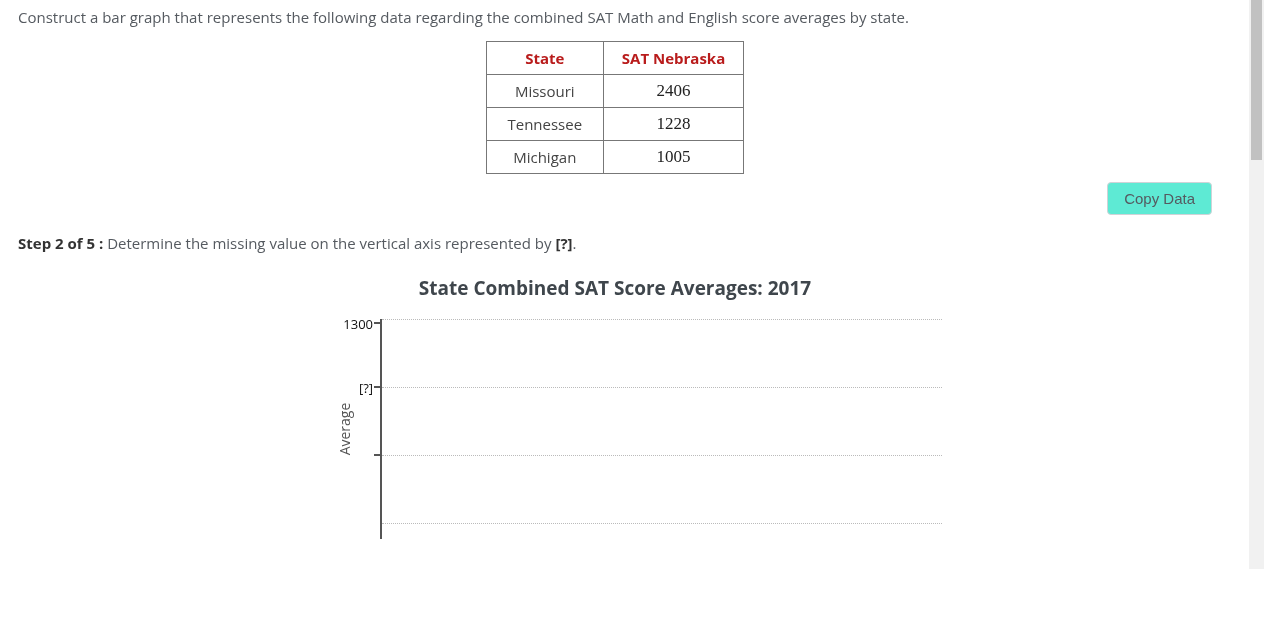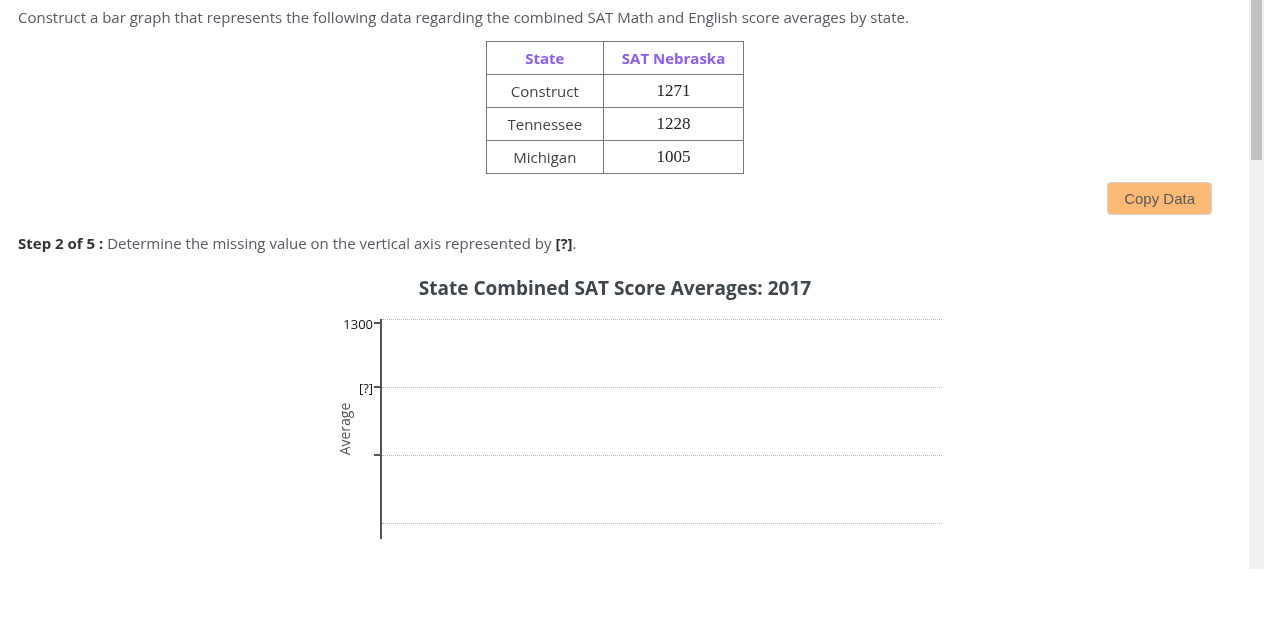--- a/index.html
+++ b/index.html
@@ -52,36 +52,36 @@
   }
   table.data th, table.data td {
     border: 1px solid #777;
     padding: 6px 18px;
     text-align: center;
     color: #444;
     min-width: 80px;
   }
   table.data th {
     font-weight: 700;
-    color: #8b5cf6;
+    color: #b91c1c;
   }
   table.data td.val {
     font-family: "Times New Roman", Georgia, serif;
     font-size: 17px;
     color: #222;
   }
   .copy-row {
     display: flex;
     justify-content: flex-end;
     padding-right: 0;
     margin: 8px 0 18px 0;
   }
   .copy-btn {
     border: 1px solid #cfd3d7;
-    background: #fdba74;
+    background: #5eead4;
     color: #555a60;
     font-size: 15px;
     padding: 7px 16px;
     border-radius: 4px;
     cursor: pointer;
   }
   .step-line {
     font-size: 15px;
     color: #555a60;
     margin: 16px 0 22px 0;
@@ -165,22 +165,22 @@
 
     <table class="data">
       <thead>
         <tr>
           <th>State</th>
           <th>SAT Nebraska</th>
         </tr>
       </thead>
       <tbody>
         <tr>
-          <td>Construct</td>
-          <td class="val">1271</td>
+          <td>Missouri</td>
+          <td class="val">2406</td>
         </tr>
         <tr>
           <td>Tennessee</td>
           <td class="val">1228</td>
         </tr>
         <tr>
           <td>Michigan</td>
           <td class="val">1005</td>
         </tr>
       </tbody>

